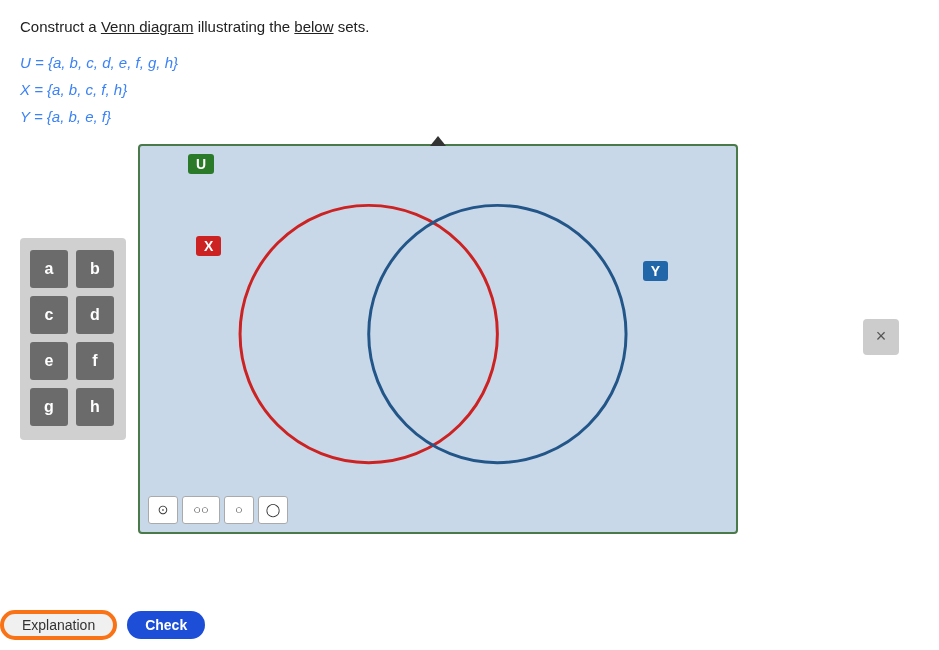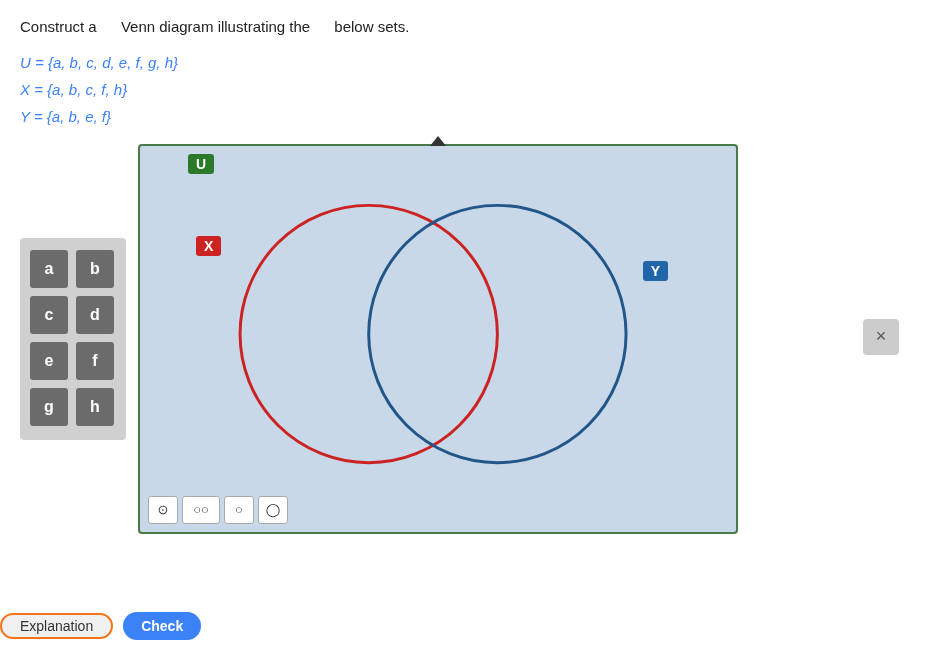--- a/index.html
+++ b/index.html
@@ -20,21 +20,21 @@
     }
 
     .instructions {
       font-size: 15px;
       color: #222;
       margin-bottom: 10px;
       line-height: 1.5;
     }
 
     .instructions span.underline {
-      margin-left: 20px;
+      text-decoration: underline;
     }
 
     .set-definitions {
       font-size: 15px;
       color: #3b82f6;
       line-height: 1.8;
       margin-bottom: 14px;
       font-style: italic;
     }
 
@@ -203,30 +203,30 @@
       position: absolute;
       bottom: 10px;
       left: 0;
       display: flex;
       gap: 10px;
       align-items: center;
     }
 
     .btn-explanation {
       background: #f0f0f0;
-      border: 2px solid #f97316;
+      border: 4px solid #f97316;
       border-radius: 20px;
       padding: 3px 18px;
       font-size: 14px;
       cursor: pointer;
       color: #333;
     }
 
     .btn-check {
-      background: #3b82f6;
+      background: #1d4ed8;
       border: none;
       border-radius: 20px;
       padding: 6px 18px;
       font-size: 14px;
       cursor: pointer;
       color: #fff;
       font-weight: bold;
     }
   </style>
 </head>

